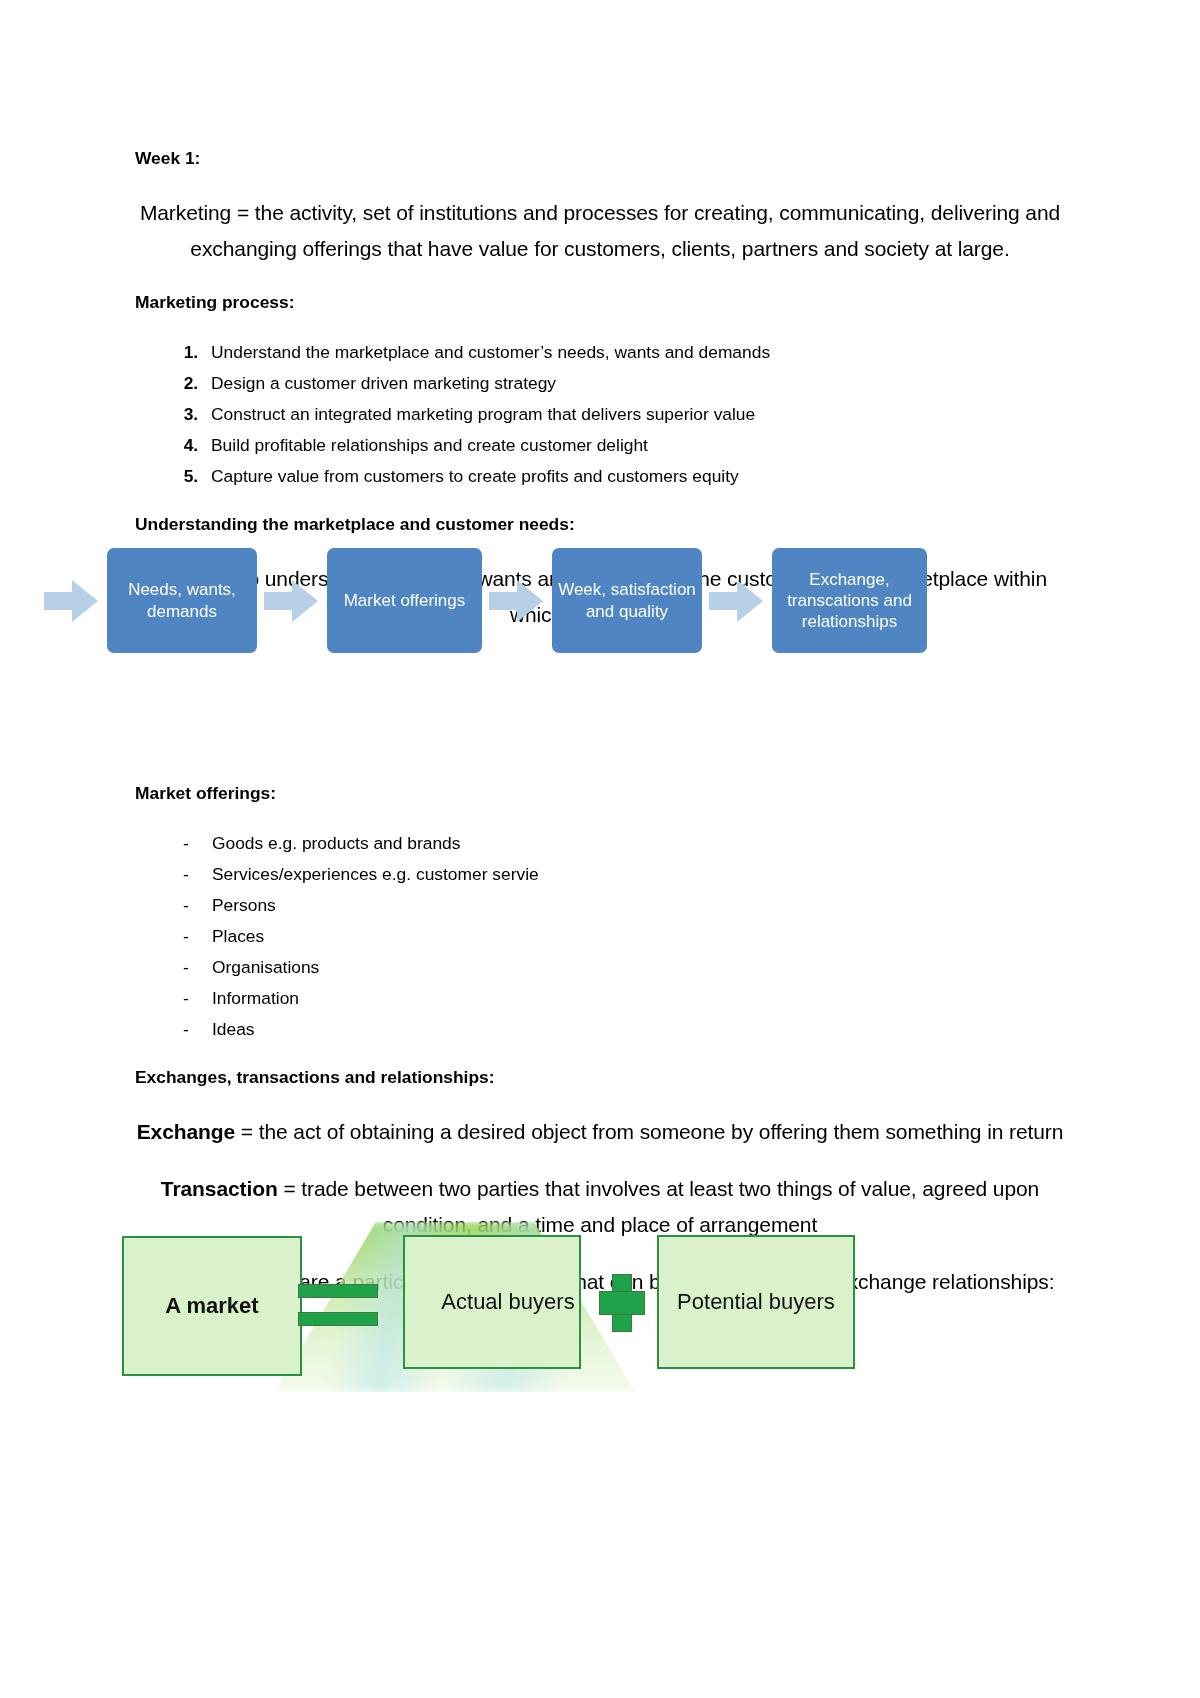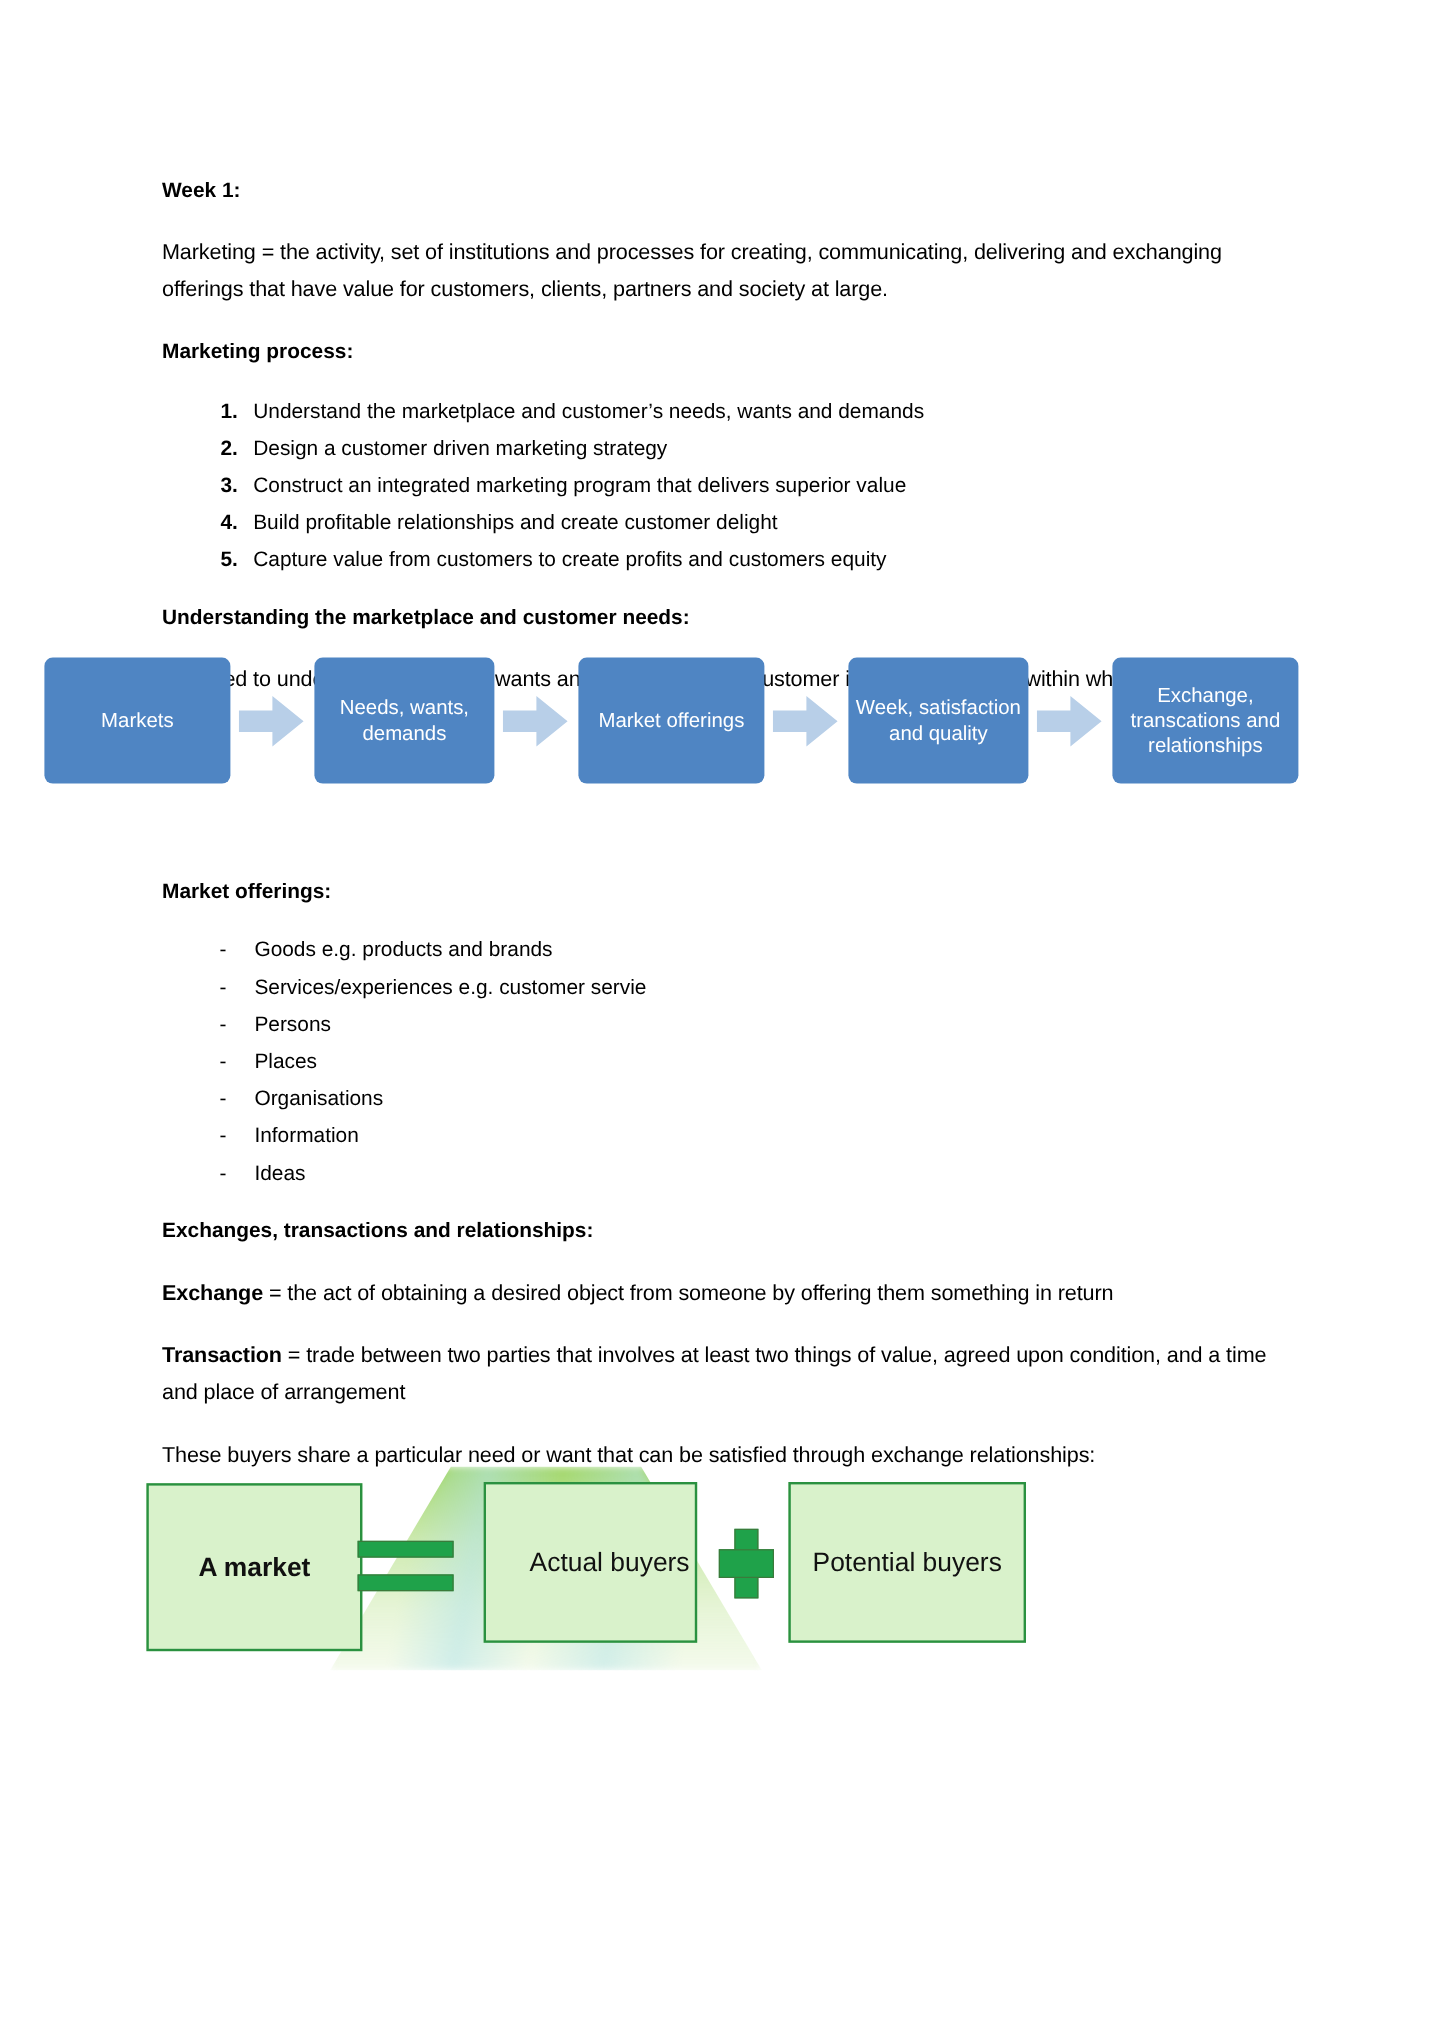--- a/index.html
+++ b/index.html
@@ -20,24 +20,25 @@
   }
   .doc-body {
     position: absolute;
     left: 135px;
     top: 144px;
     width: 930px;
   }
 
   
   .para {
-    font-size: 18px;
+    font-size: 21px;
     line-height: 1.72;
     margin: 0 0 21px 0;
     letter-spacing: -0.1px;
+    text-align: center;
   }
   .para.bold, .heading {
     font-weight: bold;
   }
   .heading {
     font-size: 17.4px;
     line-height: 1.72;
     margin: 0 0 21px 0;
   }
   .lead-term { font-weight: bold; }
@@ -247,21 +248,20 @@
 
     <p class="para"><span class="lead-term">Exchange</span><span> = the act of obtaining a desired object from someone by offering them something in return</span></p>
 
     <p class="para"><span class="lead-term">Transaction</span><span> = trade between two parties that involves at least two things of value, agreed upon condition, and a time and place of arrangement</span></p>
 
     <p class="para">These buyers share a particular need or want that can be satisfied through exchange relationships:</p>
 
   </div>
 
   <div class="flow">
-    <div class="flow-box w1">Markets</div>
     <div class="flow-arrow">
       <svg width="56" height="46" viewBox="0 0 56 46" aria-hidden="true">
         <polygon points="0,14 28,14 28,2 54,23 28,44 28,32 0,32" fill="#b8cfe8"></polygon>
       </svg>
     </div>
     <div class="flow-box w2">Needs, wants, demands</div>
     <div class="flow-arrow">
       <svg width="56" height="46" viewBox="0 0 56 46" aria-hidden="true">
         <polygon points="0,14 28,14 28,2 54,23 28,44 28,32 0,32" fill="#b8cfe8"></polygon>
       </svg>

